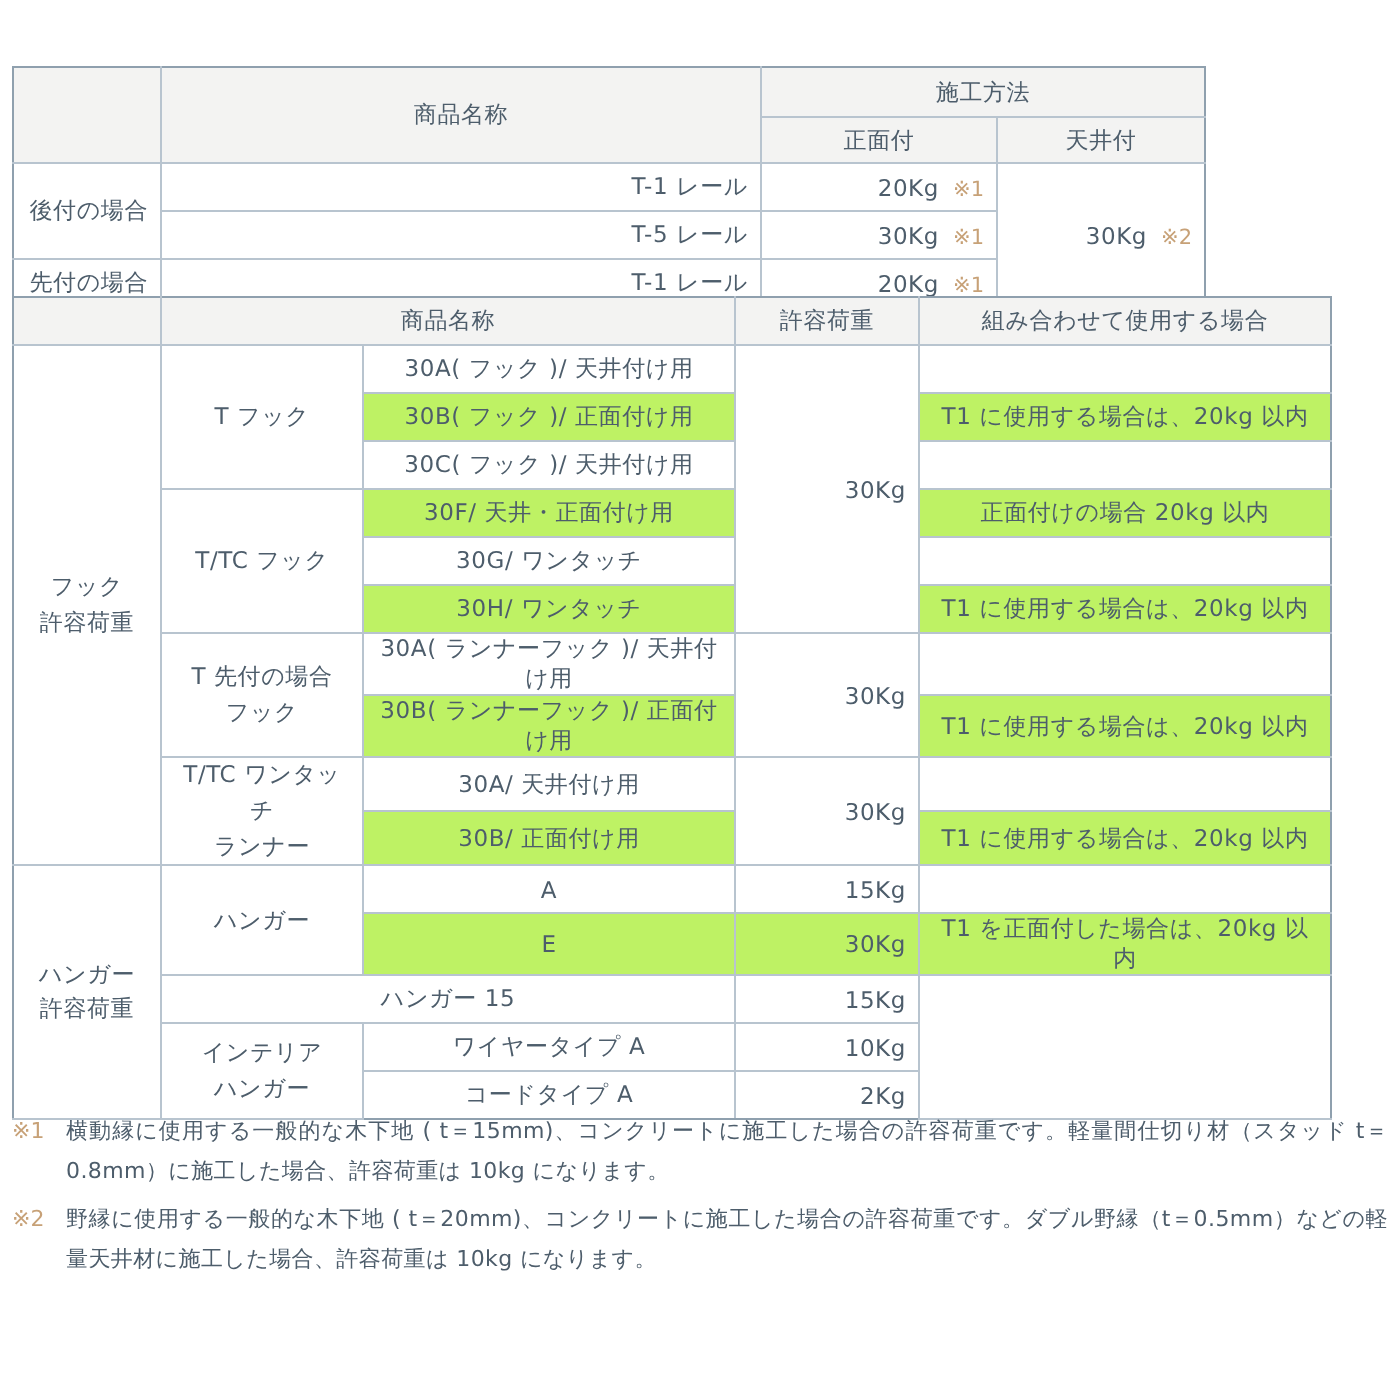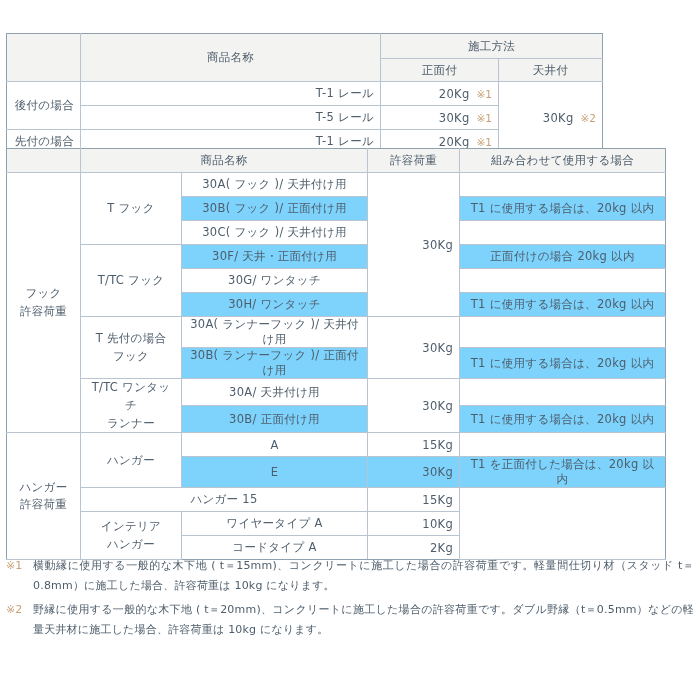--- a/index.html
+++ b/index.html
@@ -50,21 +50,21 @@
     vertical-align: middle;
     letter-spacing: 0.3px;
     background-clip: padding-box;
   }
   .hd {
     background: #f3f3f2;
     text-align: center;
     color: #4d5d6b;
   }
   .shade {
-    background: #7dd3fc;
+    background: #bef264;
   }
   .c  { text-align: right; }
   .l  { text-align: center; }
   .outer-l { border-left: 1px solid #8fa0ae !important; }
   .outer-r { border-right: 1px solid #8fa0ae !important; }
   .outer-t { border-top: 1px solid #8fa0ae !important; }
   .outer-b { border-bottom: 1px solid #8fa0ae !important; }
   .thick-top { border-top: 1px solid #8fa0ae !important; }
 
   .note-mark {

